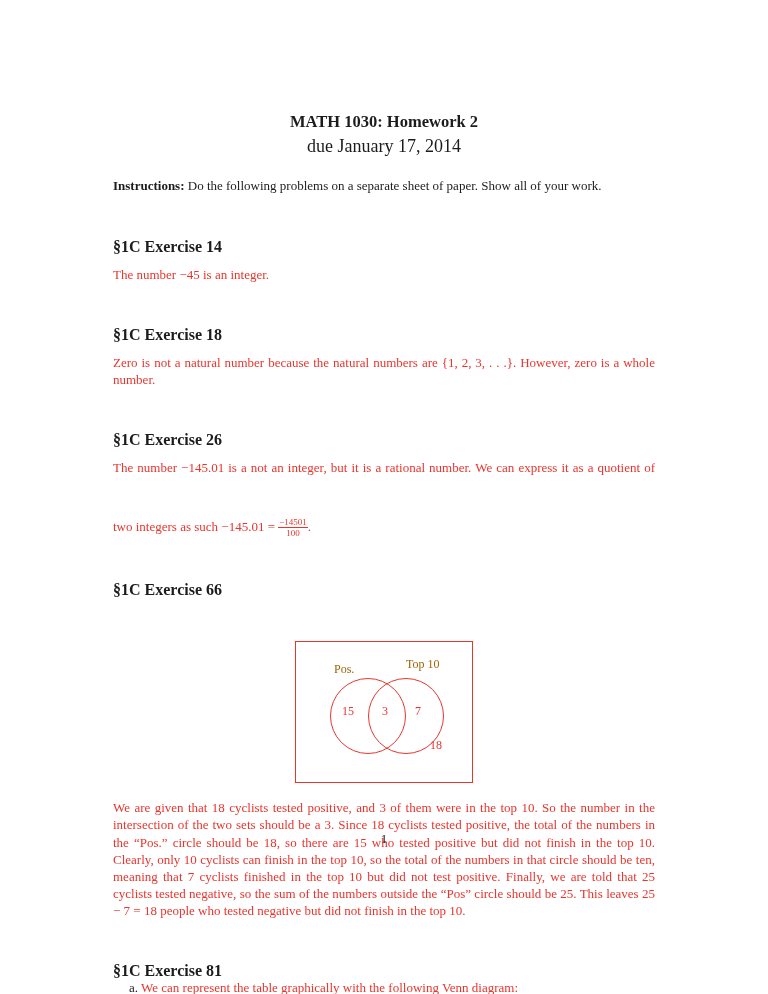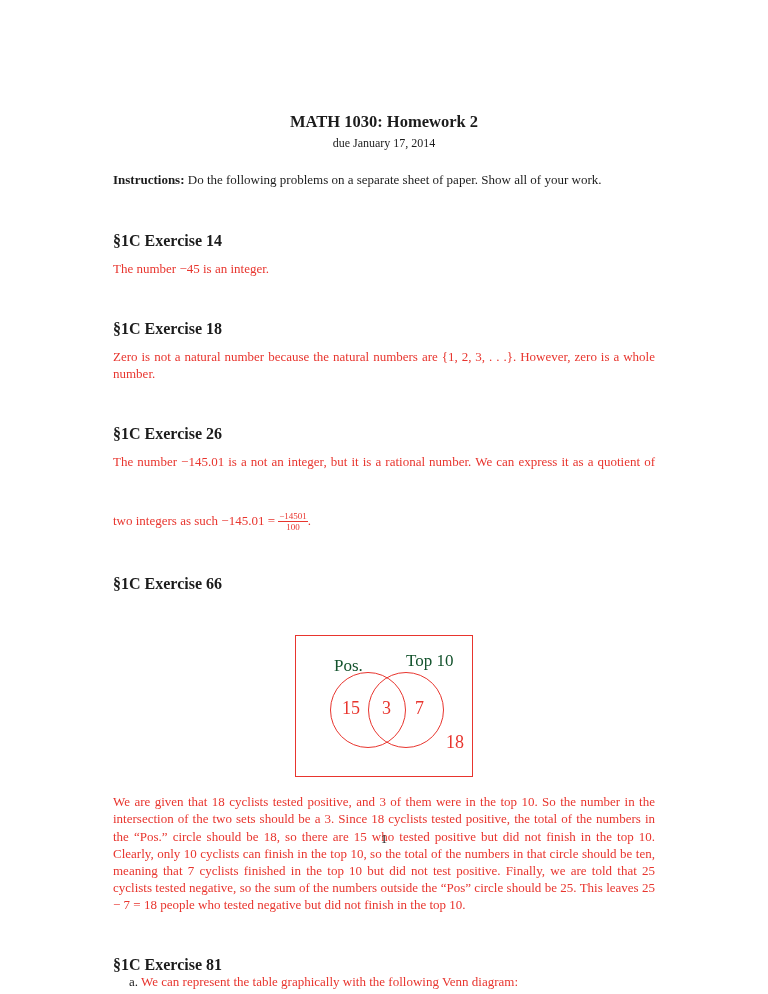--- a/index.html
+++ b/index.html
@@ -18,21 +18,21 @@
     margin:0 auto;
     padding-top:112px;
   }
   .doc-title {
     text-align:center;
     font-weight:bold;
     font-size:16.5px;
   }
   .doc-subtitle {
     text-align:center;
-    font-size:12px;
+    font-size:18px;
     margin-top:4px;
   }
   .instructions {
     margin-top:21px;
     font-size:13px;
     text-align:justify;
     line-height:1.3;
   }
   .instructions .bold { font-weight:bold; }
   .section-heading {
@@ -70,34 +70,34 @@
     width:76px;
     height:76px;
     border:1px solid var(--accent, #e8352e);
     border-radius:50%;
     top:36px;
   }
   .venn-circle.left  { left:34px; }
   .venn-circle.right { left:72px; }
   .venn-label {
     position:absolute;
-    font-size:17px;
-    color:#14532d;
+    font-size:12px;
+    color:#a16207;
   }
   .venn-label.pos   { left:38px;  top:20px; }
   .venn-label.top10 { left:110px; top:15px; }
   .venn-num {
     position:absolute;
-    font-size:18px;
+    font-size:12px;
     color:var(--accent, #e8352e);
   }
   .venn-num.n15 { left:46px;  top:62px; }
   .venn-num.n3  { left:86px;  top:62px; }
   .venn-num.n7  { left:119px; top:62px; }
-  .venn-num.n18 { left:150px; top:96px; }
+  .venn-num.n18 { left:134px; top:96px; }
 
   .explanation { margin-top:16px; }
   .list-item {
     margin-top:0;
     font-size:13px;
     padding-left:16px;
   }
   .list-item .marker { color:#1c1c1c; }
   .page-number {
     position:absolute;

